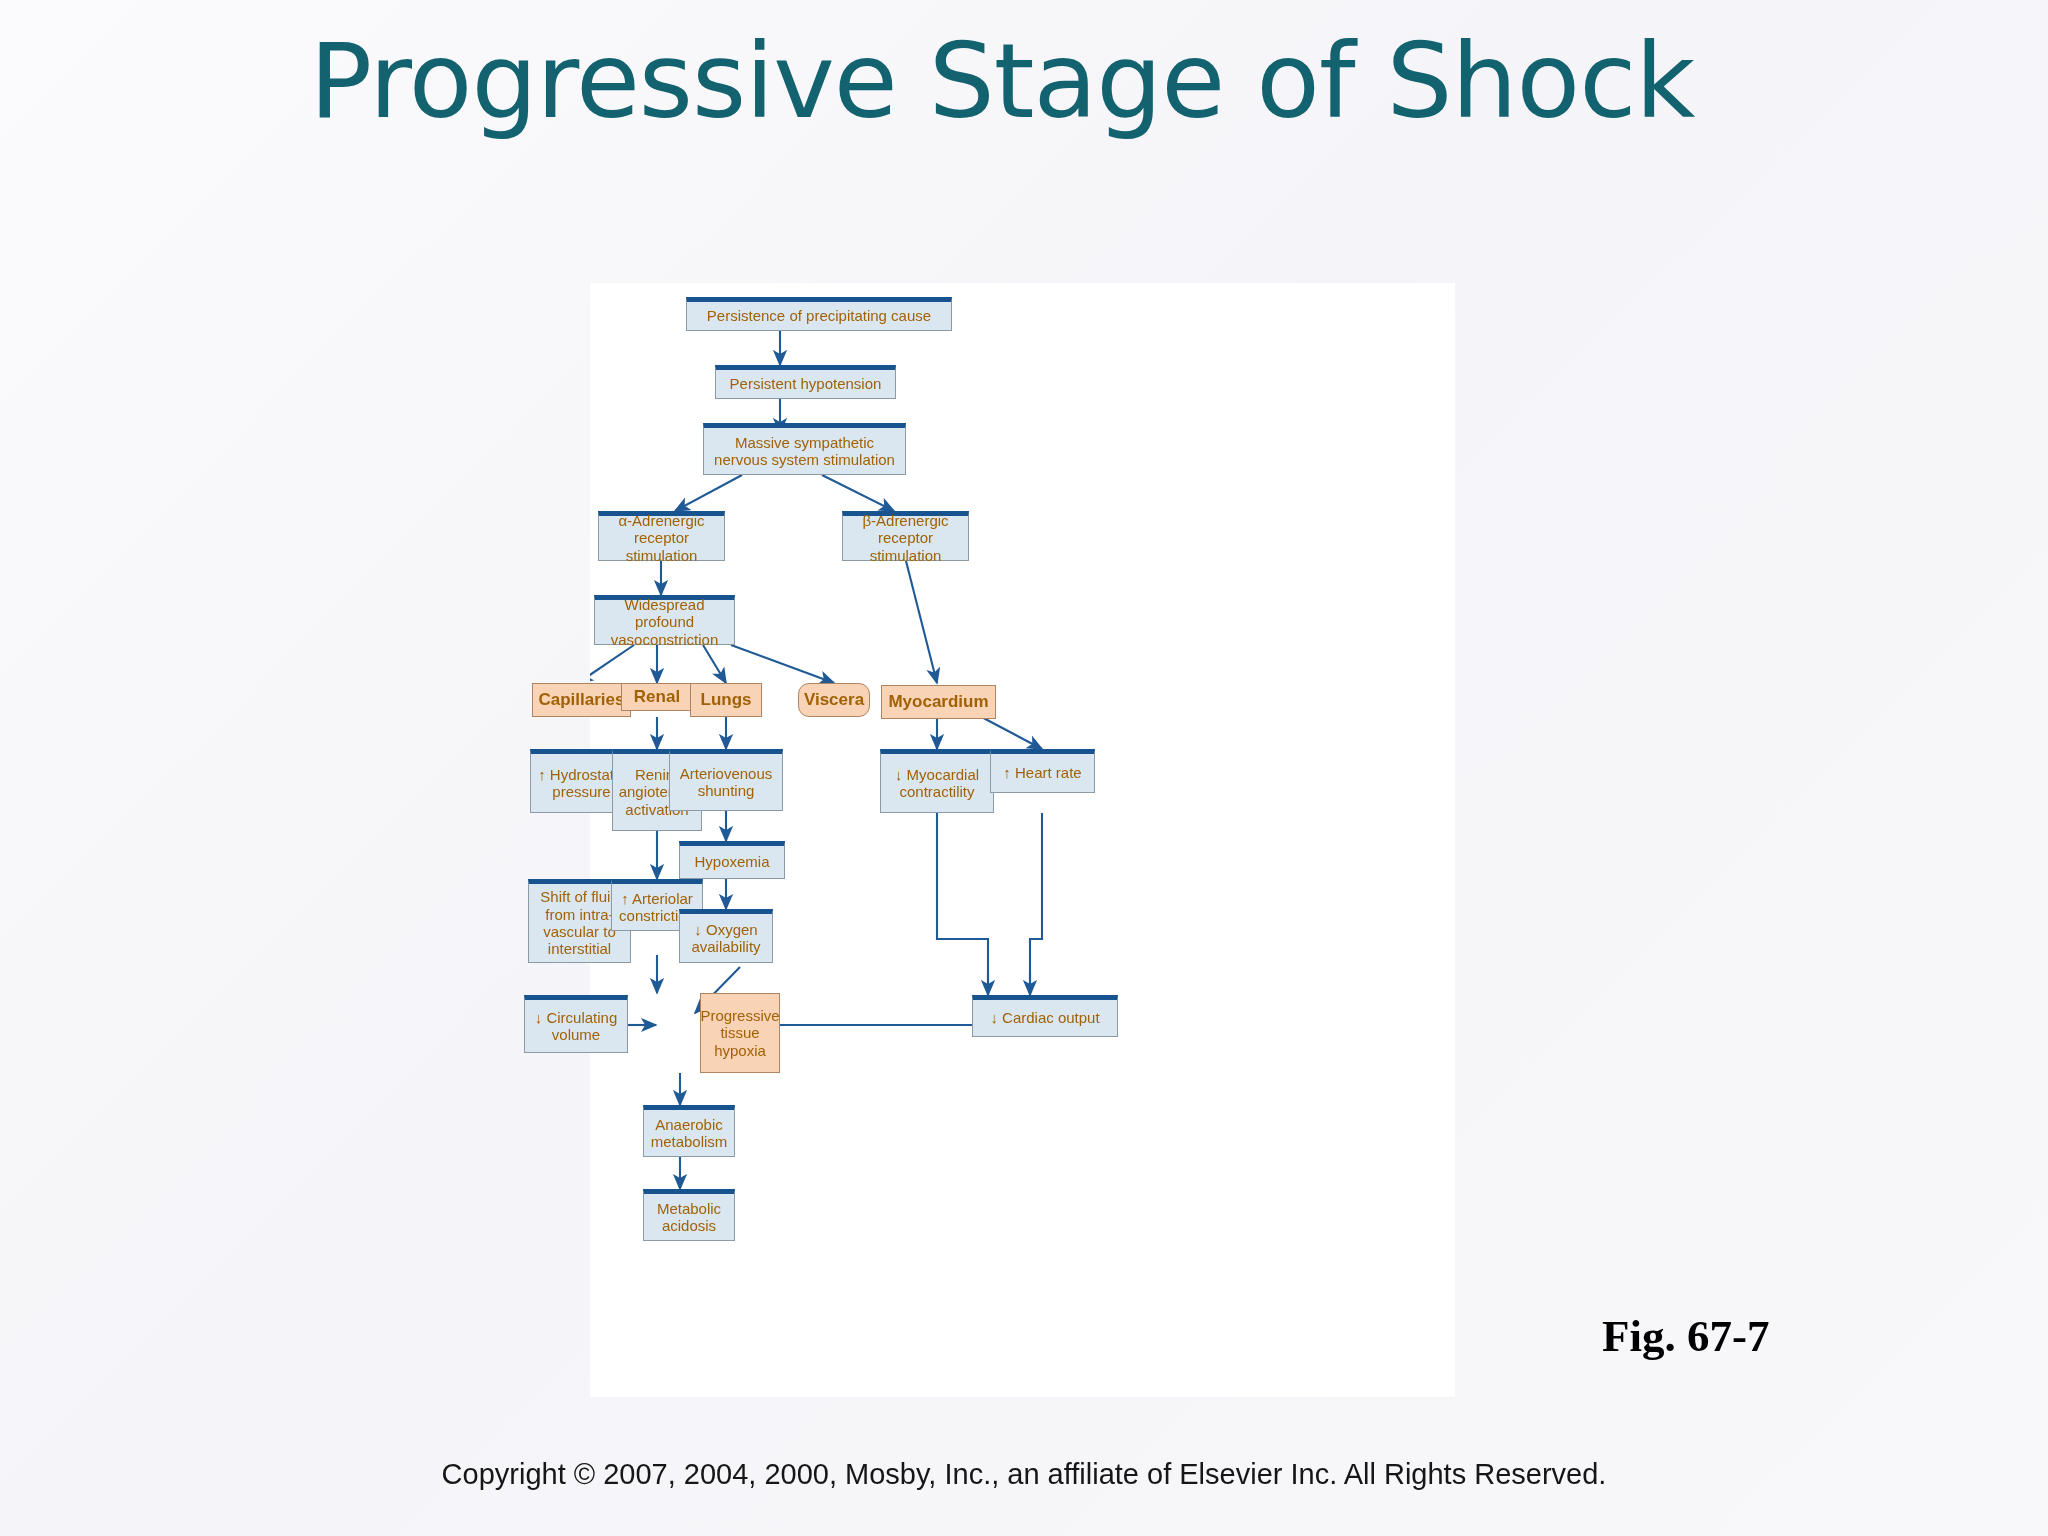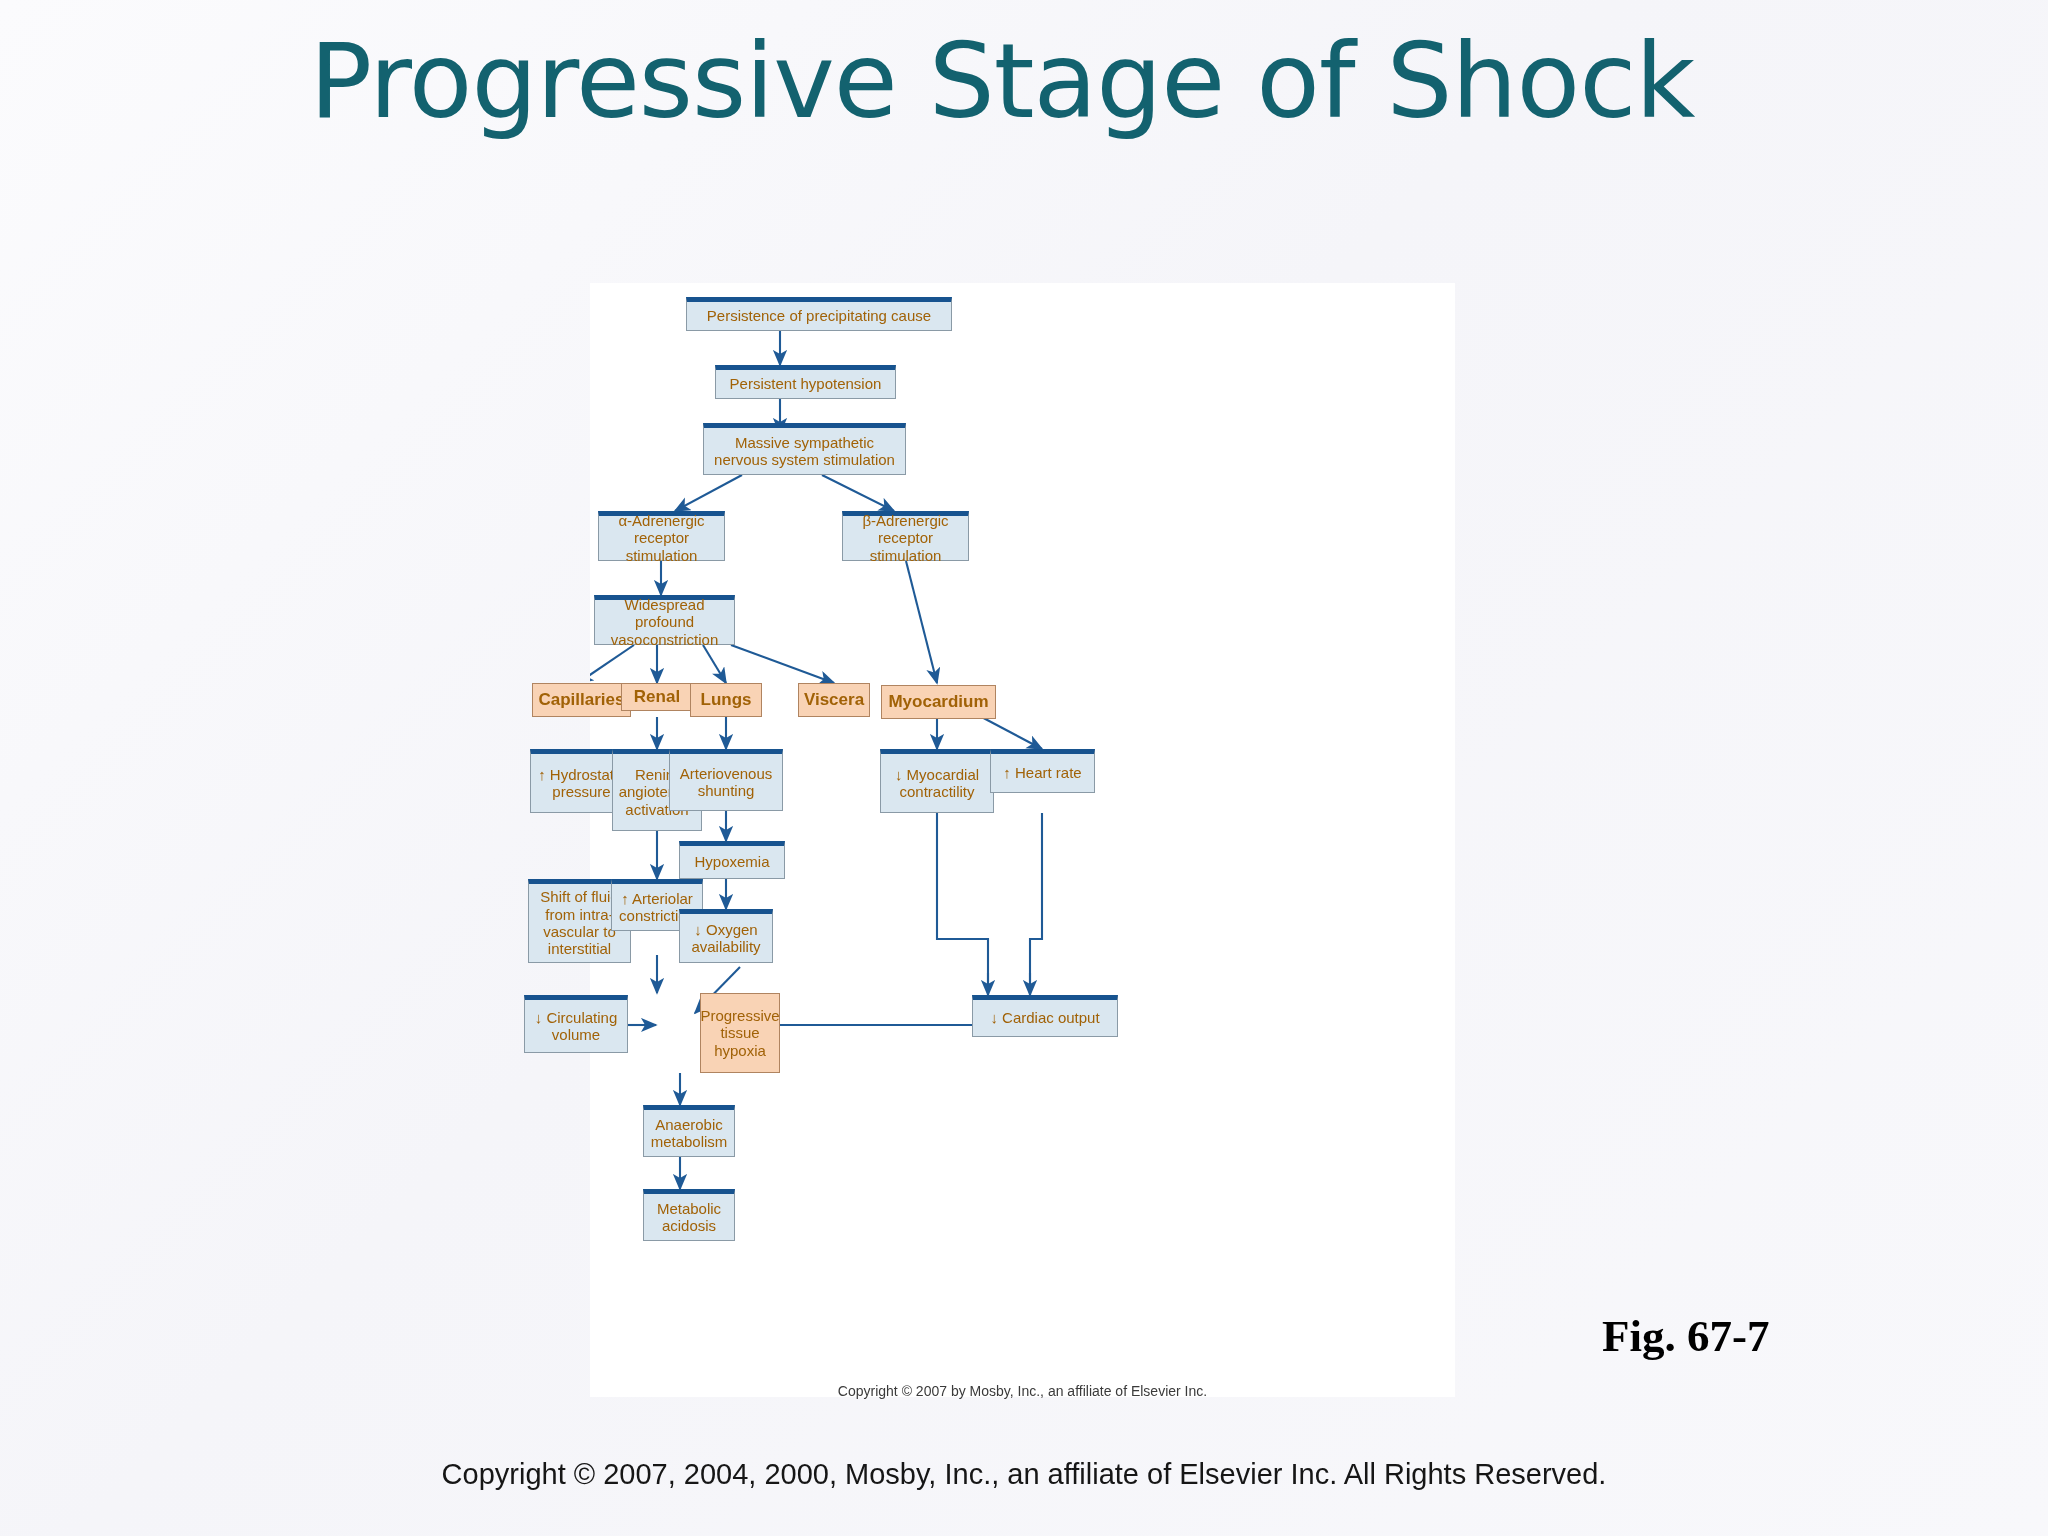--- a/index.html
+++ b/index.html
@@ -235,21 +235,21 @@
   </div>
 
   <div class="node peach" style="left:31px; top:400px; width:72px; height:28px;">
     <span class="txt">Renal</span>
   </div>
 
   <div class="node peach" style="left:100px; top:400px; width:72px; height:34px;">
     <span class="txt">Lungs</span>
   </div>
 
-  <div class="node peach" style="left:208px; top:400px; width:72px; height:34px;">
+  <div class="node peach" style="left:208px; top:400px; width:72px; height:34px;border-radius:11px;">
     <span class="txt">Viscera</span>
   </div>
 
   <div class="node peach" style="left:291px; top:388px; width:115px; height:34px;margin-top:14px;">
     <span class="txt">Myocardium</span>
   </div>
 
   <div class="node blue" style="left:-60px; top:466px; width:103px; height:64px;">
     <span class="txt">↑ Hydrostatic
 pressure</span>
@@ -314,18 +314,17 @@
   <div class="node blue" style="left:53px; top:822px; width:92px; height:52px;">
     <span class="txt">Anaerobic
 metabolism</span>
   </div>
 
   <div class="node blue" style="left:53px; top:906px; width:92px; height:52px;">
     <span class="txt">Metabolic
 acidosis</span>
   </div>
 
-  <div id="figure-inner-copyright">Copyright © 2007 by Mosby, Inc., an affiliate of Elsevier Inc.</div>
 </div>
 
 <div id="fig-caption">Fig. 67-7</div>
 
 <div id="footer-copyright">Copyright © 2007, 2004, 2000, Mosby, Inc., an affiliate of Elsevier Inc. All Rights Reserved.</div>
 
 </body></html>

